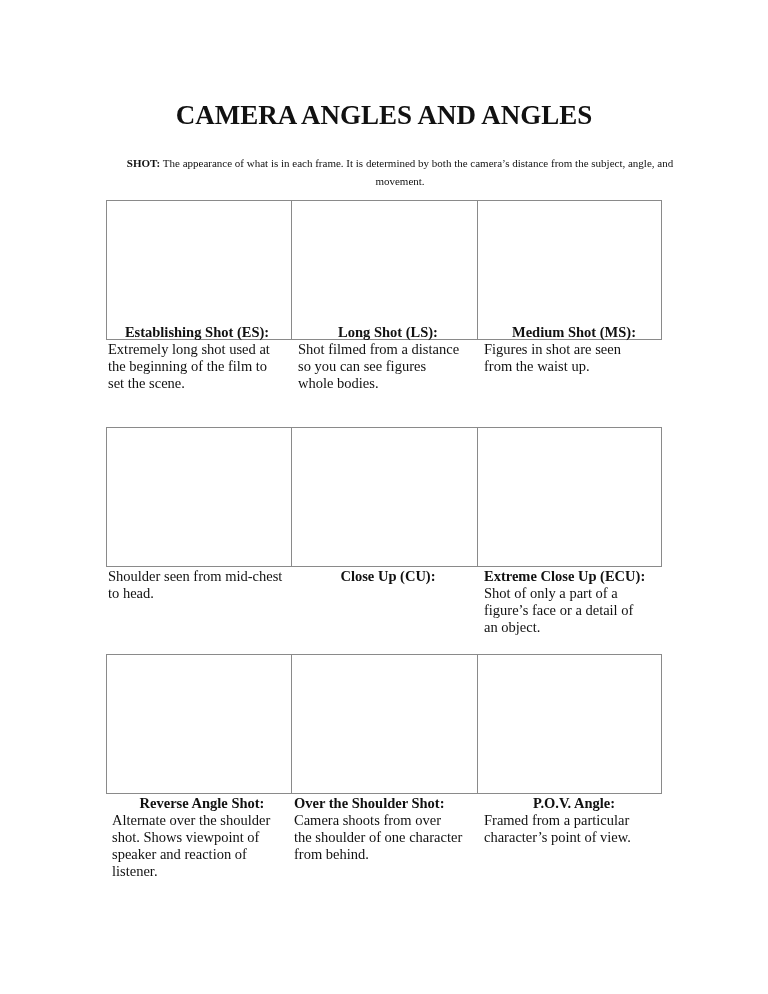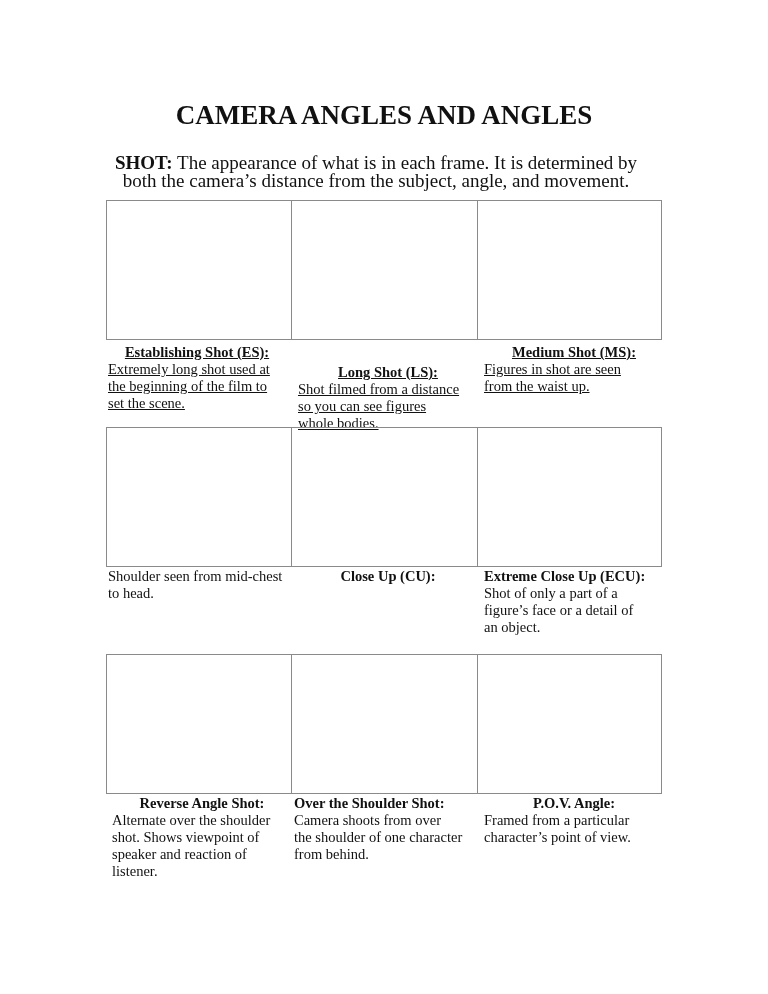--- a/index.html
+++ b/index.html
@@ -1,18 +1,18 @@
 <!DOCTYPE html>
 <html><head>
 <meta charset="utf-8">
 <style>
   html, body { margin:0; padding:0; background:#ffffff; }
   body { width:768px; height:994px; position:relative; font-family:"Liberation Serif", serif; color:#111; overflow:hidden; }
   .title { position:absolute; top:100px; left:0; width:768px; text-align:center; font-weight:bold; font-size:27px; letter-spacing:0px; }
-  .intro { position:absolute; top:154px; left:100px; width:552px; text-align:center; font-size:19px; line-height:18px; }
+  .intro { position:absolute; top:154px; left:124px; width:552px; text-align:center; font-size:11px; line-height:18px; }
   .intro b { font-weight:bold; }
   .row-boxes { position:absolute; left:106px; width:556px; height:140px; display:flex; border:1px solid #8a8a8a; box-sizing:border-box; }
   .cell { flex:0 0 auto; height:100%; box-sizing:border-box; }
   .cell + .cell { border-left:1px solid #8a8a8a; }
   .c0 { width:184px; } .c1 { width:186px; } .c2 { width:184px; }
   .row-text { position:absolute; left:106px; width:560px; display:flex; font-size:14.5px; line-height:17px; }
   .tcell { flex:0 0 auto; }
   .t0 { width:184px; padding-left:2px; } .t1 { width:186px; padding-left:6px; box-sizing:border-box; } .t2 { width:186px; padding-left:6px; box-sizing:border-box; }
   .head { font-weight:bold; }
   .desc { white-space:pre-line; }
@@ -22,29 +22,29 @@
 
 <div class="title">CAMERA ANGLES AND ANGLES</div>
 
 <div class="intro"><b>SHOT:</b><span> The appearance of what is in each frame.  It is determined by both the camera’s distance from the subject, angle, and movement.</span></div>
 
 <div class="row-boxes" style="top:200px;">
   <div class="cell c0"></div>
   <div class="cell c1"></div>
   <div class="cell c2"></div>
 </div>
-<div class="row-text" style="top:344px;text-decoration:underline;">
+<div class="row-text" style="top:324px;">
   <div class="tcell t0">
     <div class="head" style="text-align:center;padding-right:6px;">Establishing Shot (ES):</div>
     <div class="desc">Extremely long shot used at
 the beginning of the film to
 set the scene.</div>
   </div>
   <div class="tcell t1">
-    <div class="head" style="text-align:center;margin-top:20px;">Long Shot (LS):</div>
+    <div class="head" style="text-align:center;">Long Shot (LS):</div>
     <div class="desc">Shot filmed from a distance
 so you can see figures
  whole bodies.</div>
   </div>
   <div class="tcell t2">
     <div class="head" style="text-align:center;">Medium Shot (MS):</div>
     <div class="desc">Figures in shot are seen
 from the waist up.</div>
   </div>
 </div>

